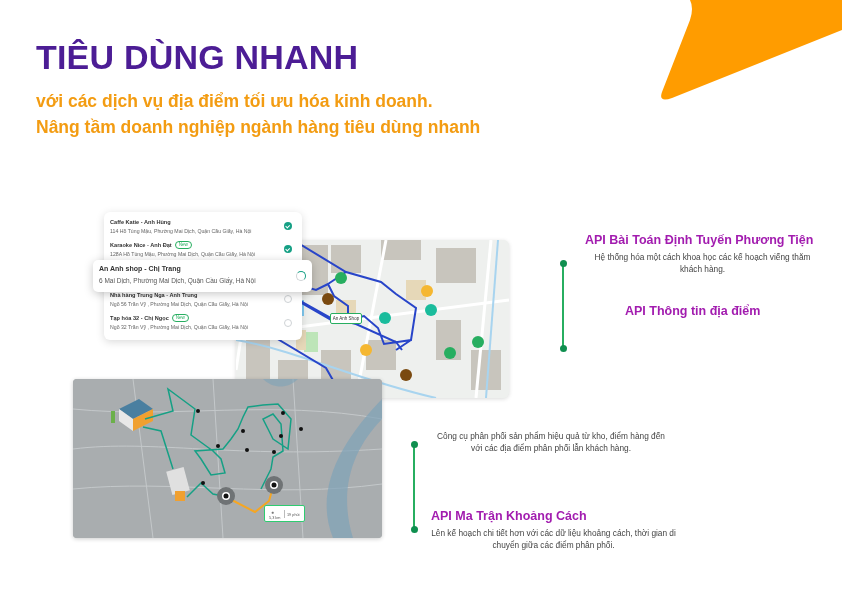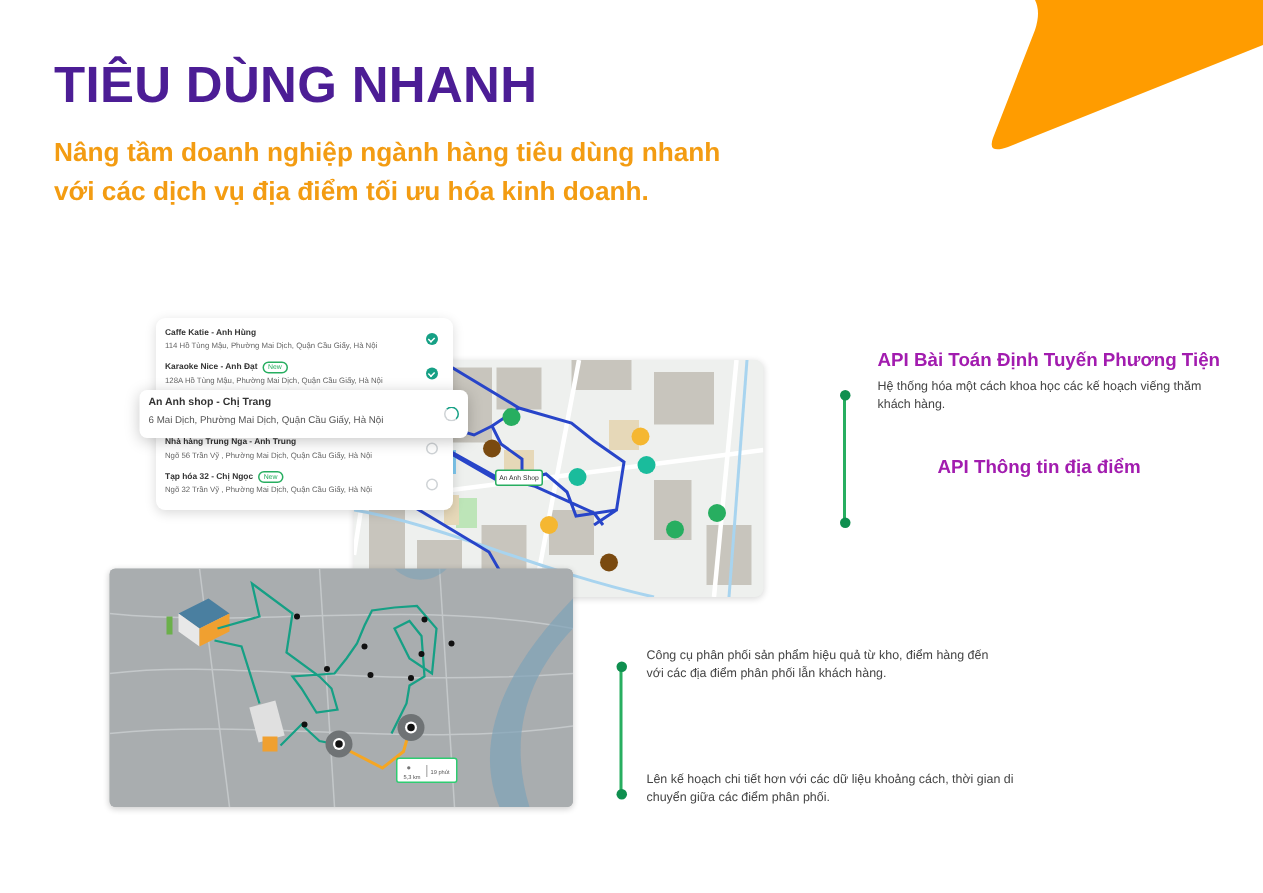--- a/index.html
+++ b/index.html
@@ -21,42 +21,42 @@
   .chk.on::after { content: ""; position: absolute; left: 2.3px; top: 1.6px; width: 2.2px; height: 3.4px; border: solid #fff; border-width: 0 1px 1px 0; transform: rotate(45deg); }
   .chk.off { border: 0.8px solid #cfd3d6; background: #fff; }
 
   .popup { position: absolute; left: 93px; top: 260px; width: 219px; height: 32px; background: #fff; border-radius: 5px; box-shadow: 0 2px 10px rgba(0,0,0,0.22); }
   .popup-name { position: absolute; left: 6px; top: 5px; font-size: 7px; font-weight: bold; color: #333; white-space: nowrap; }
   .popup-addr { position: absolute; left: 6px; top: 17px; font-size: 6.5px; color: #555; white-space: nowrap; }
   .spinner { position: absolute; right: 6px; top: 11px; width: 10px; height: 10px; border-radius: 50%; border: 1px solid #cfd3d6; border-top-color: #16a085; border-right-color: #16a085; }
 
   .feature { position: absolute; }
   .f-title { font-size: 12.5px; font-weight: bold; color: #a21caf; white-space: nowrap; }
-  .f-desc { font-size: 8.3px; color: #444; line-height: 12px; margin-top: 4px; }
+  .f-desc { font-size: 8.3px; color: #444; line-height: 12px; margin-top: 4px; text-align: center; }
   .vline { position: absolute; width: 2px; background: #27ae60; }
   .vdot { position: absolute; width: 7px; height: 7px; border-radius: 50%; background: #0f8f4f; }
 
   .dist-box { position: absolute; left: 264px; top: 505px; width: 41px; height: 17px; background: #fff; border: 1px solid #2ecc71; border-radius: 2px; font-size: 3.8px; color: #555; }
   .dist-box .car { position: absolute; left: 6px; top: 3px; font-size: 5px; color: #777; }
   .dist-box .km { position: absolute; left: 4px; top: 10px; }
   .dist-box .sep { position: absolute; left: 19px; top: 4px; width: 0.6px; height: 8px; background: #bbb; }
   .dist-box .min { position: absolute; left: 22px; top: 7px; }
   .shop-label { position: absolute; left: 330px; top: 313px; width: 32px; height: 11px; background: #fff; border: 1px solid #27ae60; border-radius: 2px; font-size: 4.5px; color: #333; text-align: center; line-height: 9px; white-space: nowrap; }
 </style>
 </head>
 <body>
 
 <svg class="deco" width="842" height="595" viewBox="0 0 842 595">
   <path d="M690,0 L842,0 L842,30 L672,98 Q658,103 662,92 L690,20 Q694,8 690,0 Z" fill="#ff9c00"></path>
 </svg>
 
 <div class="title">TIÊU DÙNG NHANH</div>
 <div class="subtitle">
+  <div>với các dịch vụ địa điểm tối ưu hóa kinh doanh.</div>
   <div>Nâng tầm doanh nghiệp ngành hàng tiêu dùng nhanh</div>
-  <div>với các dịch vụ địa điểm tối ưu hóa kinh doanh.</div>
 </div>
 
 <div class="map-top">
   <svg width="273" height="158" viewBox="0 0 273 158">
     <rect width="273" height="158" fill="#eef0ee"></rect>
 
     <path d="M0,0 L30,0 L32,40 L22,70 L0,78 Z" fill="#7ec8ef" opacity="0.8"></path>
     <rect x="60" y="60" width="8" height="16" fill="#7ec8ef"></rect>
     <rect x="42" y="10" width="14" height="30" fill="#bde5b8"></rect>
     <rect x="68" y="92" width="14" height="20" fill="#bde5b8"></rect>
@@ -221,14 +221,15 @@
 </div>
 
 <div class="vline" style="left:413px; top:444px; height:85px;"></div>
 <div class="vdot" style="left:410.5px; top:440.5px;"></div>
 <div class="vdot" style="left:410.5px; top:525.5px;"></div>
 
 <div class="feature" style="left:431px; top:426px; width:250px;">
   <div class="f-desc" style="width:240px;">Công cụ phân phối sản phẩm hiệu quả từ kho, điểm hàng đến với các địa điểm phân phối lẫn khách hàng.</div>
 </div>
 <div class="feature" style="left:431px; top:509px; width:250px;">
+  <div class="f-title">API Ma Trận Khoảng Cách</div>
   <div class="f-desc" style="width:245px;">Lên kế hoạch chi tiết hơn với các dữ liệu khoảng cách, thời gian di chuyển giữa các điểm phân phối.</div>
 </div>
 
 </body></html>

